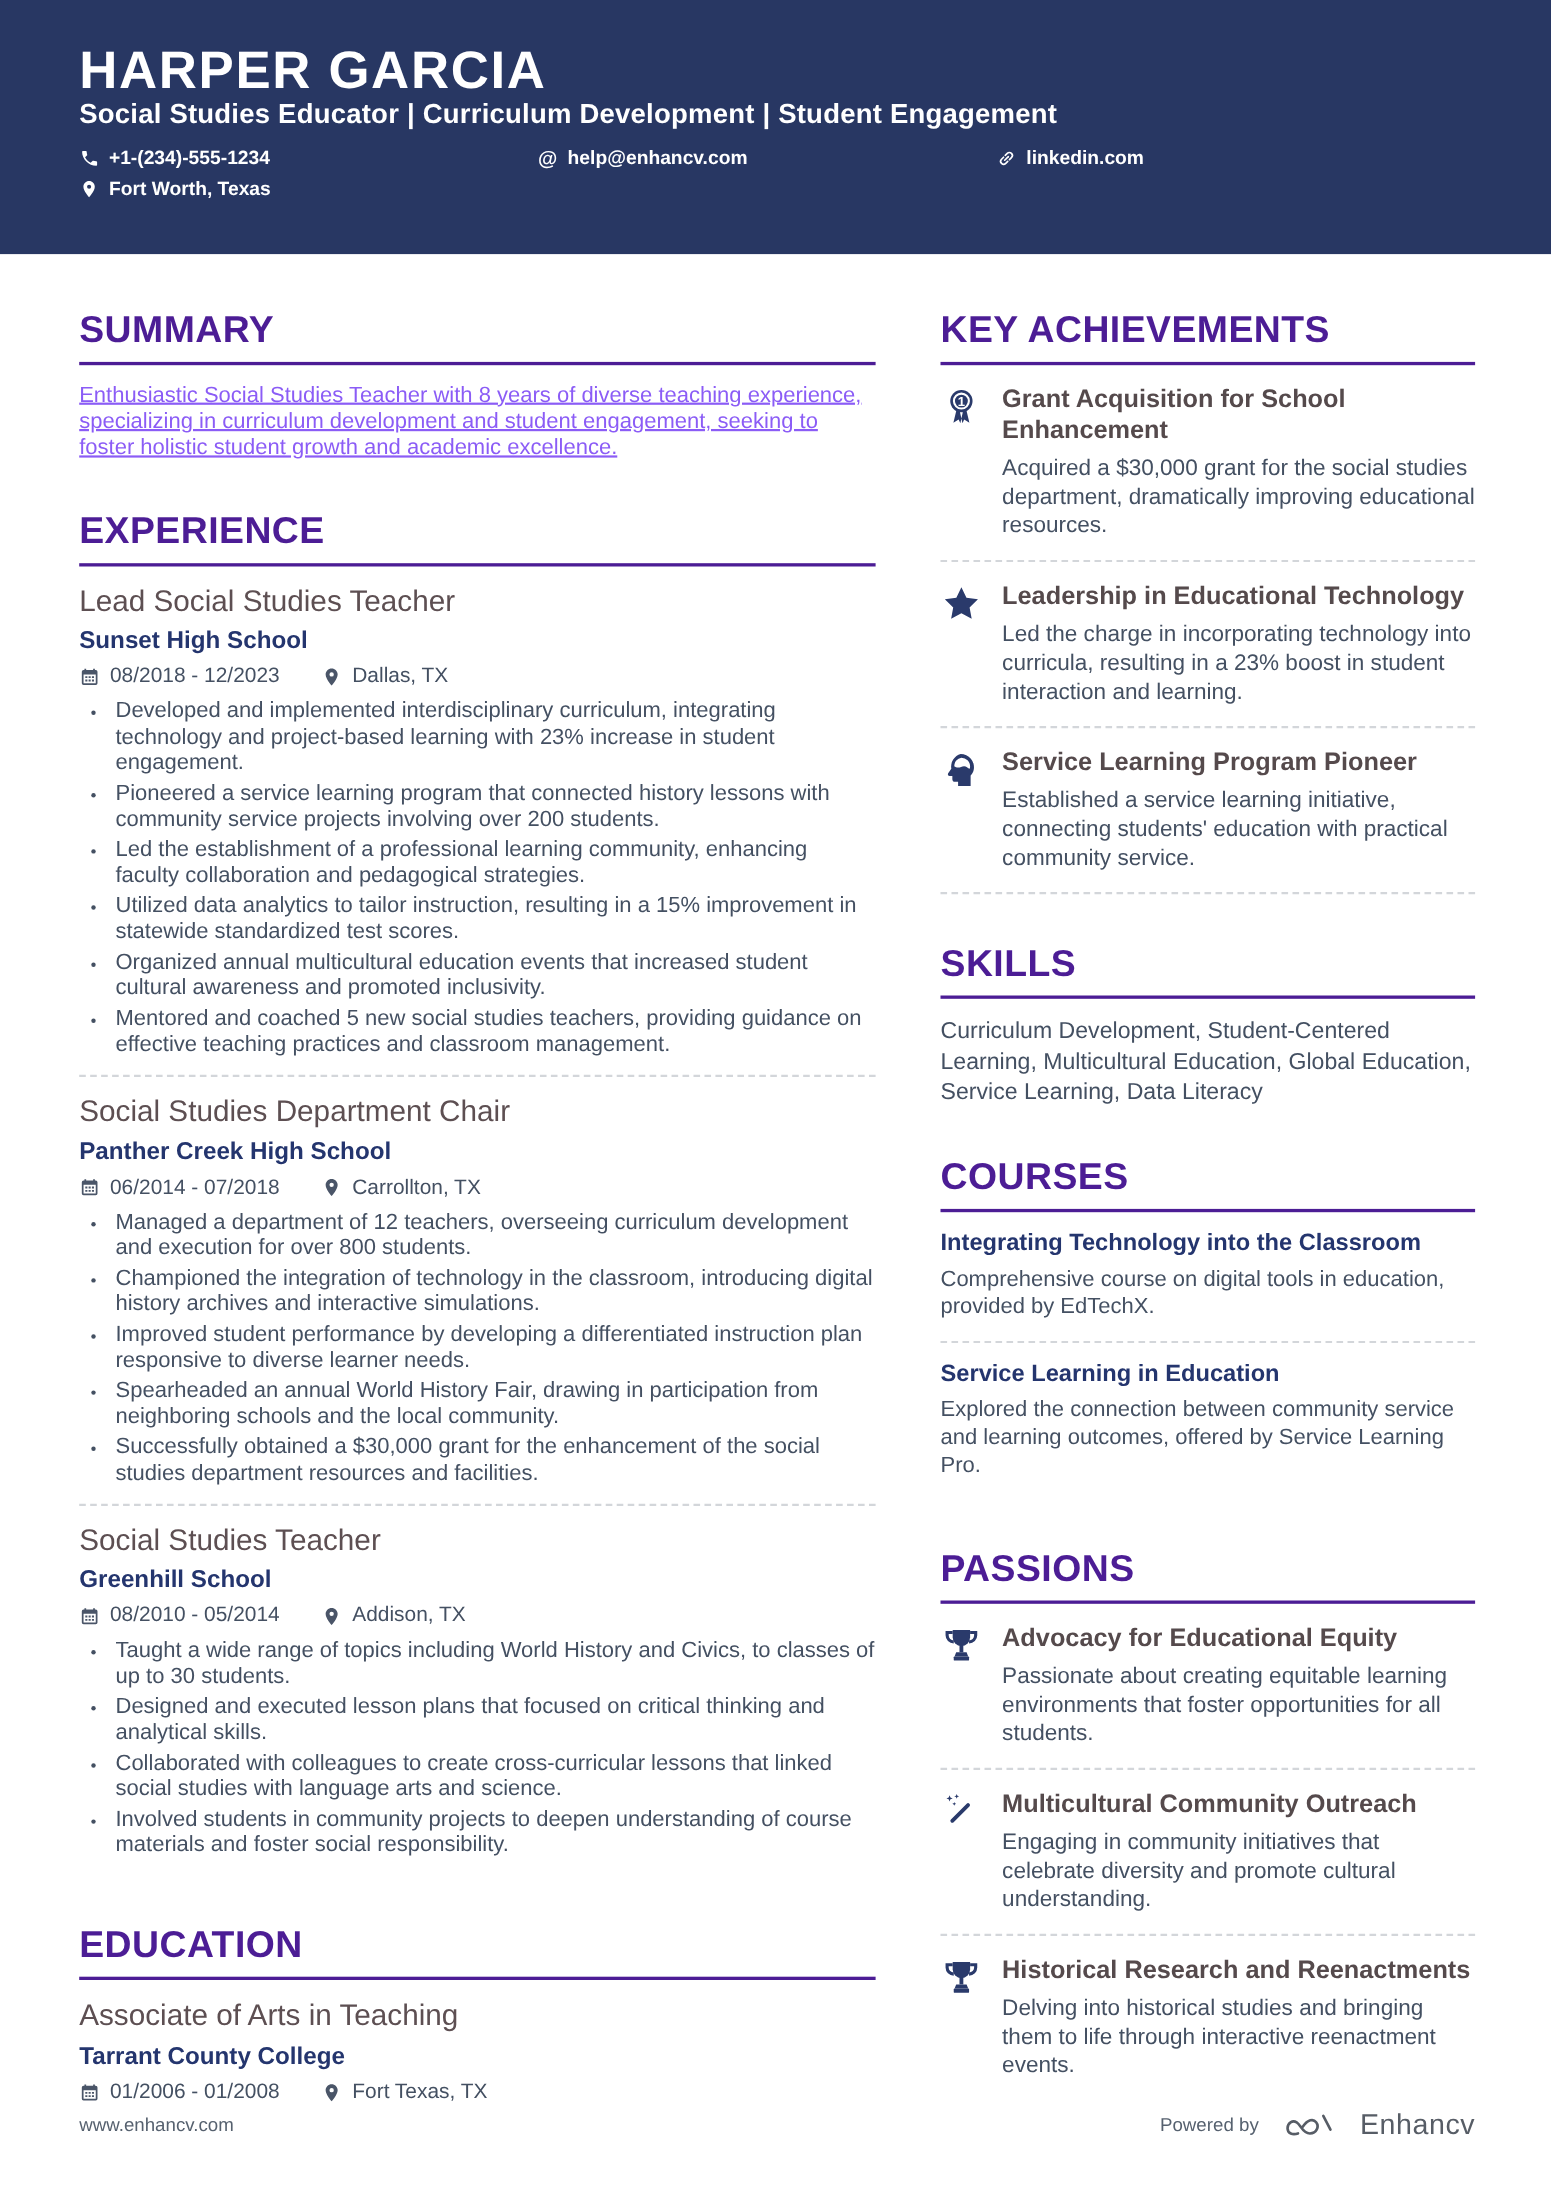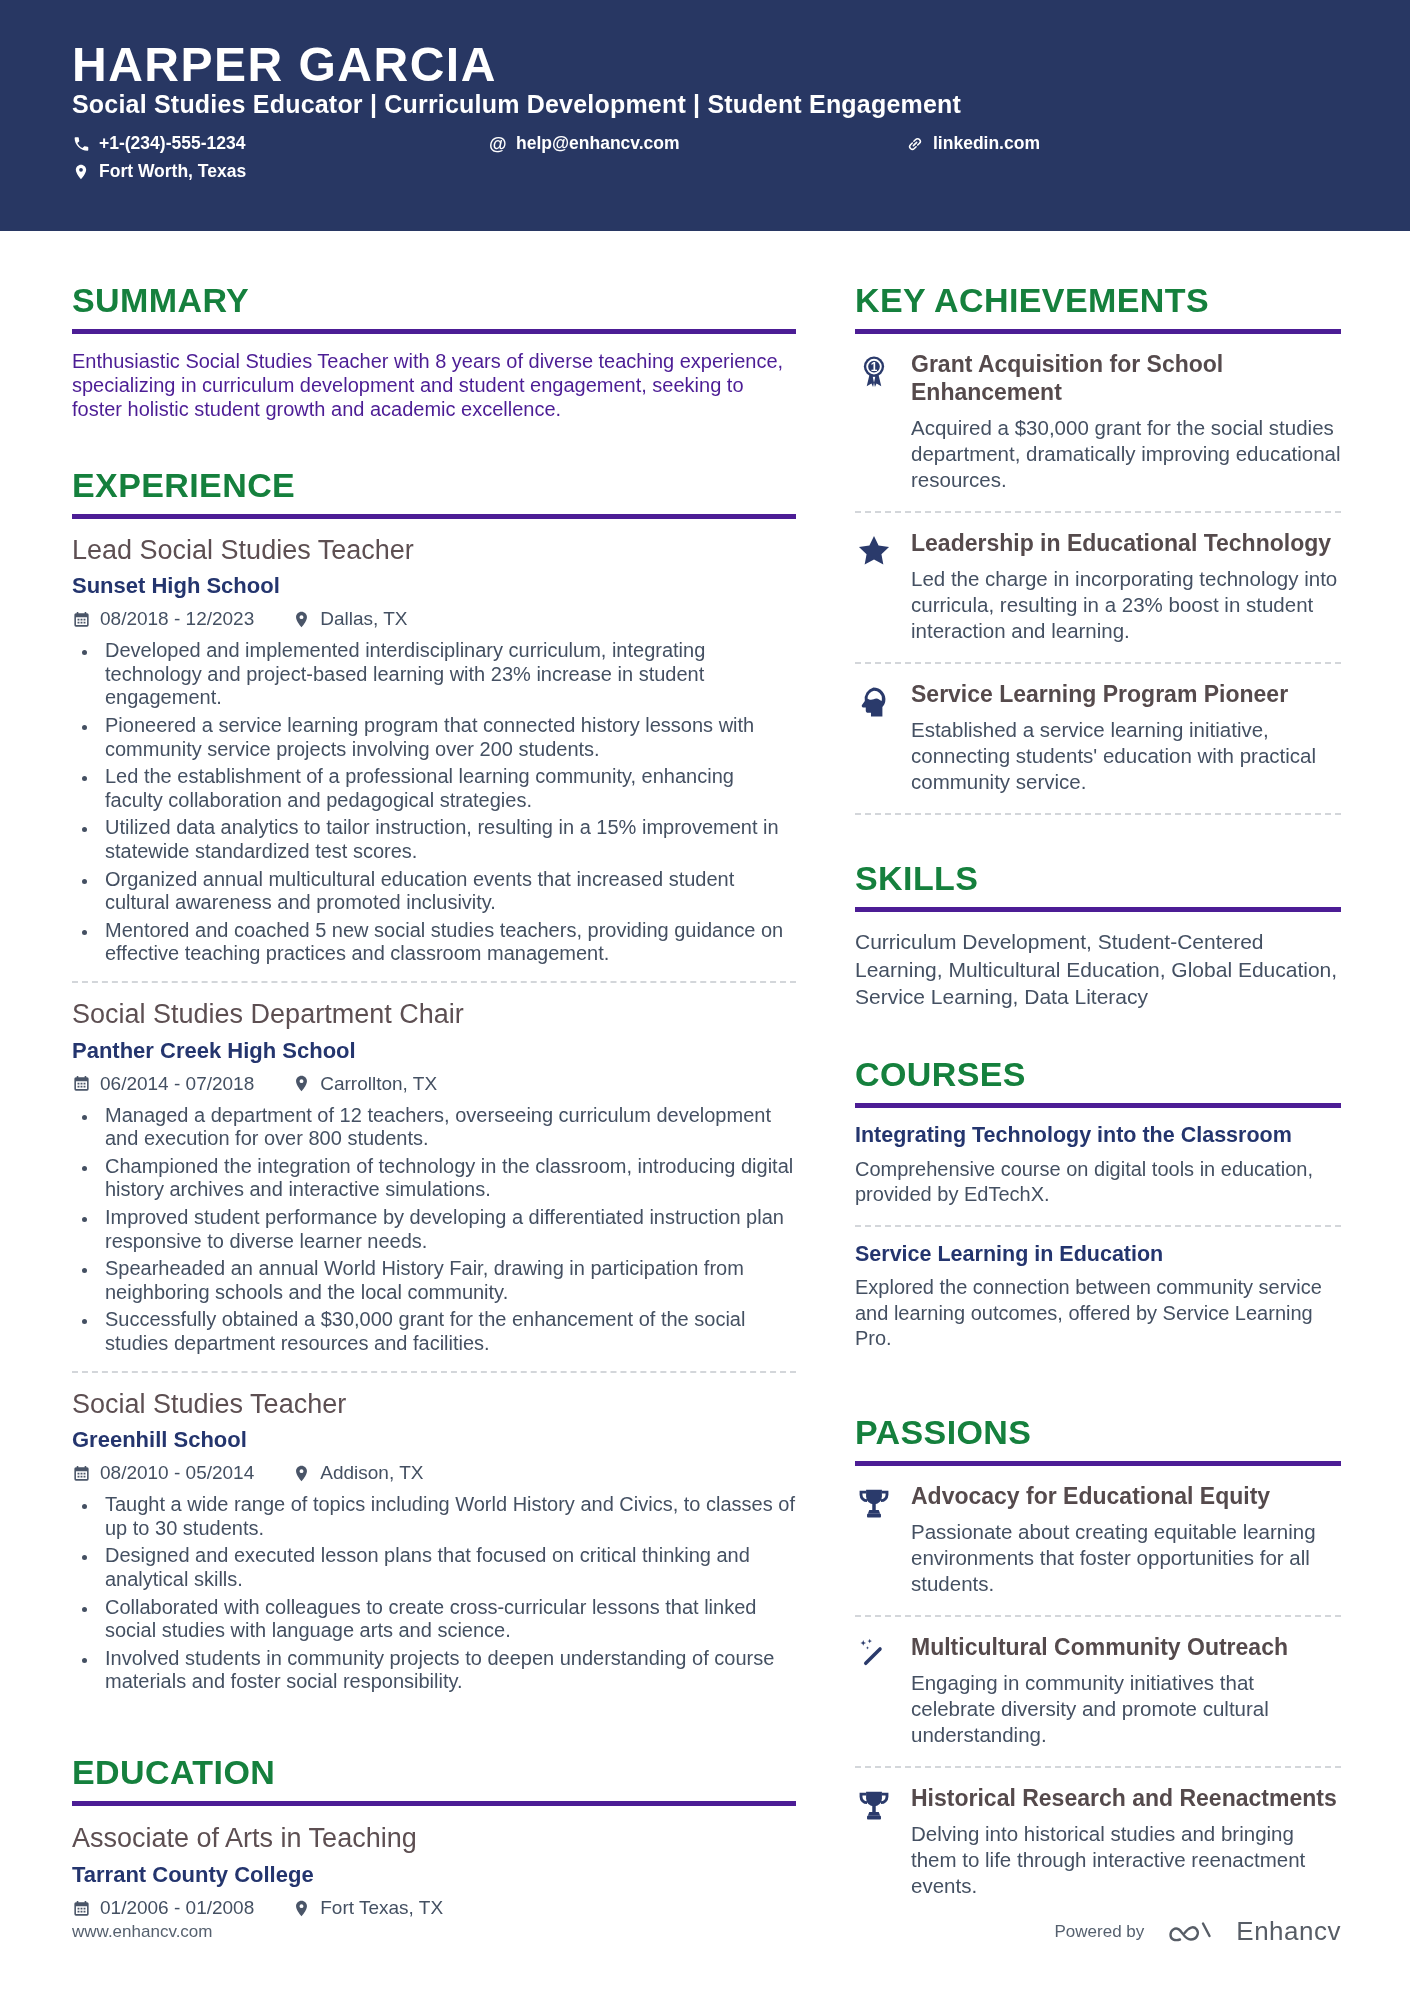--- a/index.html
+++ b/index.html
@@ -23,26 +23,26 @@
   .ci-phone { width:417px; }
   .ci-email { width:417px; }
   .at-glyph { font-size:18px; font-weight:700; line-height:18px; }
 
   
   .content { display:flex; padding:50px 69px 0 72px; gap:59px; }
   .col-left { flex:0 0 724px; width:724px; }
   .col-right { flex:1; min-width:0; }
 
   .section-heading {
-    margin:0; font-size:34px; font-weight:700; color:#15803d;
-    letter-spacing:0.4px; padding-bottom:9px; border-bottom:5px solid #4c1d95;
+    margin:0; font-size:34px; font-weight:700; color:#4c1d95;
+    letter-spacing:0.4px; padding-bottom:9px; border-bottom:3px solid #4c1d95;
   }
   .section { margin-bottom:44px; }
 
-  .summary-text { margin:15px 0 0; font-size:20px; line-height:1.21; color:#4c1d95; }
+  .summary-text { margin:15px 0 0; font-size:20px; line-height:1.21; color:#8b5cf6;text-decoration:underline; }
 
   
   .job { padding:17px 0 15px; border-bottom:2px dashed #d3d6da; }
   .job.last { border-bottom:none; }
   .job-title { font-size:27px; font-weight:400; color:#5d4f52; line-height:1.1; }
   .company { font-size:22px; font-weight:700; color:#24356e; margin-top:8px; }
   .meta { display:flex; gap:38px; margin-top:9px; align-items:center; font-size:19px; color:#445062; }
   .meta-item { display:flex; align-items:center; gap:9px; }
   .meta-item .micon { display:inline-flex; width:19px; height:19px; }
   .meta-item .micon svg { width:100%; height:100%; }

